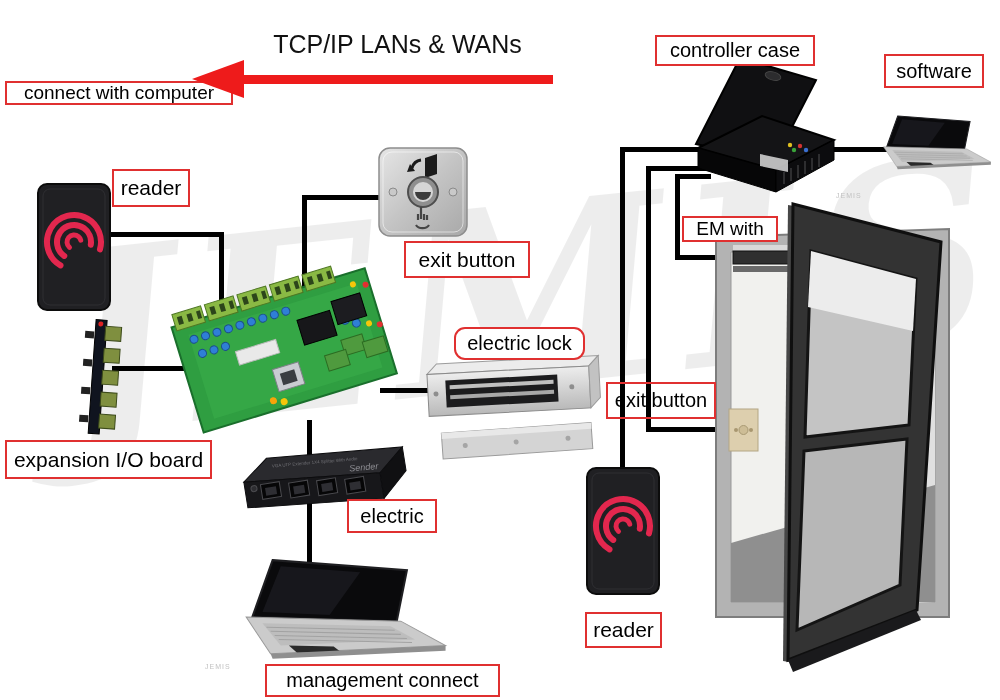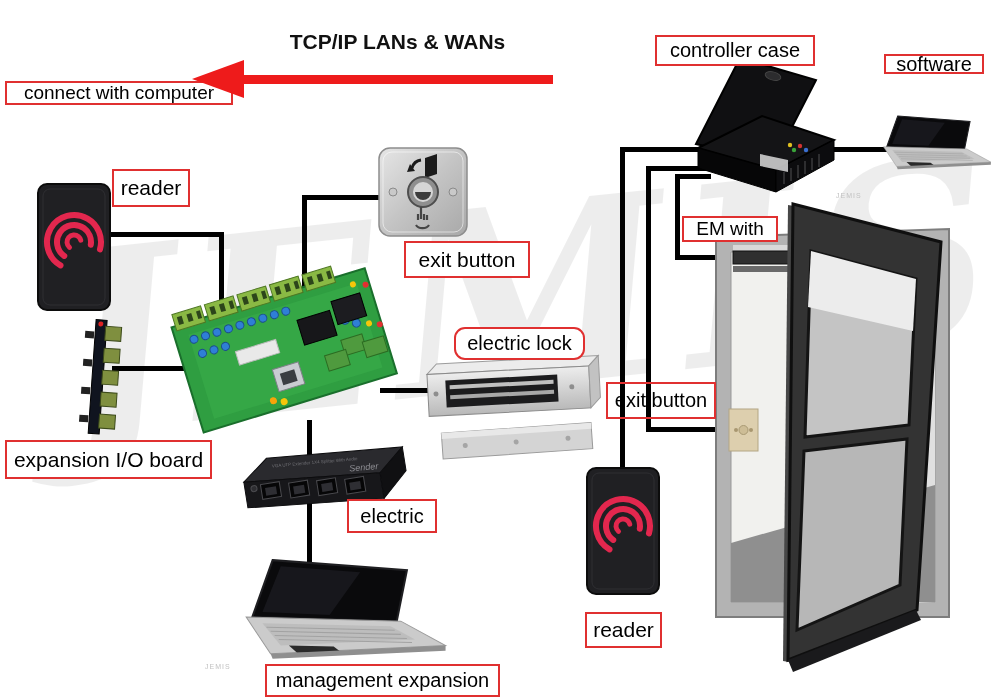--- a/index.html
+++ b/index.html
@@ -6,21 +6,21 @@
   .stage{position:relative;width:1000px;height:700px;overflow:hidden;background:#fff;
          font-family:"Liberation Sans",sans-serif;}
   .abs{position:absolute;}
   
   .wm-big{z-index:0;left:55px;top:150px;font-family:"DejaVu Serif",serif;
           font-style:italic;font-weight:bold;font-size:250px;letter-spacing:14px;
           color:rgba(0,0,0,0.07);transform:rotate(-6deg);white-space:nowrap;pointer-events:none;}
   .wm-small{z-index:1;font-size:7px;color:#c2c2c2;letter-spacing:1px;}
   
   .title{z-index:6;left:240px;top:30px;width:315px;text-align:center;
-         font-size:21px;font-weight:bold;color:#111;}
+         font-size:25px;font-weight:normal;color:#111;}
   .arrow-bar{z-index:6;left:238px;top:75px;width:315px;height:9px;background:#ee1b1b;}
   .arrow-head{z-index:6;left:192px;top:60px;width:0;height:0;
               border-top:19px solid transparent;border-bottom:19px solid transparent;
               border-right:52px solid #ee1b1b;}
   
   .wire{position:absolute;background:#000;z-index:1;}
   
   .label{position:absolute;z-index:5;border:2px solid #e03030;background:#fff;
          color:#000;display:flex;align-items:center;justify-content:center;
          white-space:nowrap;box-sizing:border-box;font-size:21px;}
@@ -325,22 +325,22 @@
       </g>
       <polygon points="52,88 96,89 104,95 60,95" fill="#2a2a2a"></polygon>
       <polygon points="34,96 206,88 206,93 36,101" fill="#8f8f8f"></polygon>
     </svg>
   </div>
 
   <div class="label" style="left:5px;top:81px;width:228px;height:24px;font-size:19px;">connect with computer</div>
   <div class="label" style="left:112px;top:169px;width:78px;height:38px;">reader</div>
   <div class="label" style="left:404px;top:241px;width:126px;height:37px;">exit button</div>
   <div class="label" style="left:655px;top:35px;width:160px;height:31px;font-size:20px;">controller case</div>
-  <div class="label" style="left:884px;top:54px;width:100px;height:20px;font-size:20px;">software</div>
+  <div class="label" style="left:884px;top:54px;width:100px;height:34px;font-size:20px;">software</div>
   <div class="label" style="left:682px;top:216px;width:96px;height:26px;font-size:19px;">EM with</div>
   <div class="label" style="left:454px;top:327px;width:131px;height:33px;font-size:20px;border-radius:11px;">electric lock</div>
   <div class="label clear" style="left:606px;top:382px;width:110px;height:37px;font-size:20px;">exit button</div>
   <div class="label" style="left:5px;top:440px;width:207px;height:39px;">expansion I/O board</div>
   <div class="label" style="left:347px;top:499px;width:90px;height:34px;font-size:20px;">electric</div>
   <div class="label" style="left:585px;top:612px;width:77px;height:36px;">reader</div>
-  <div class="label" style="left:265px;top:664px;width:235px;height:33px;font-size:20px;">management expansion</div>
+  <div class="label" style="left:265px;top:664px;width:235px;height:33px;font-size:20px;">management connect</div>
 
 </div>
 
 </body></html>

